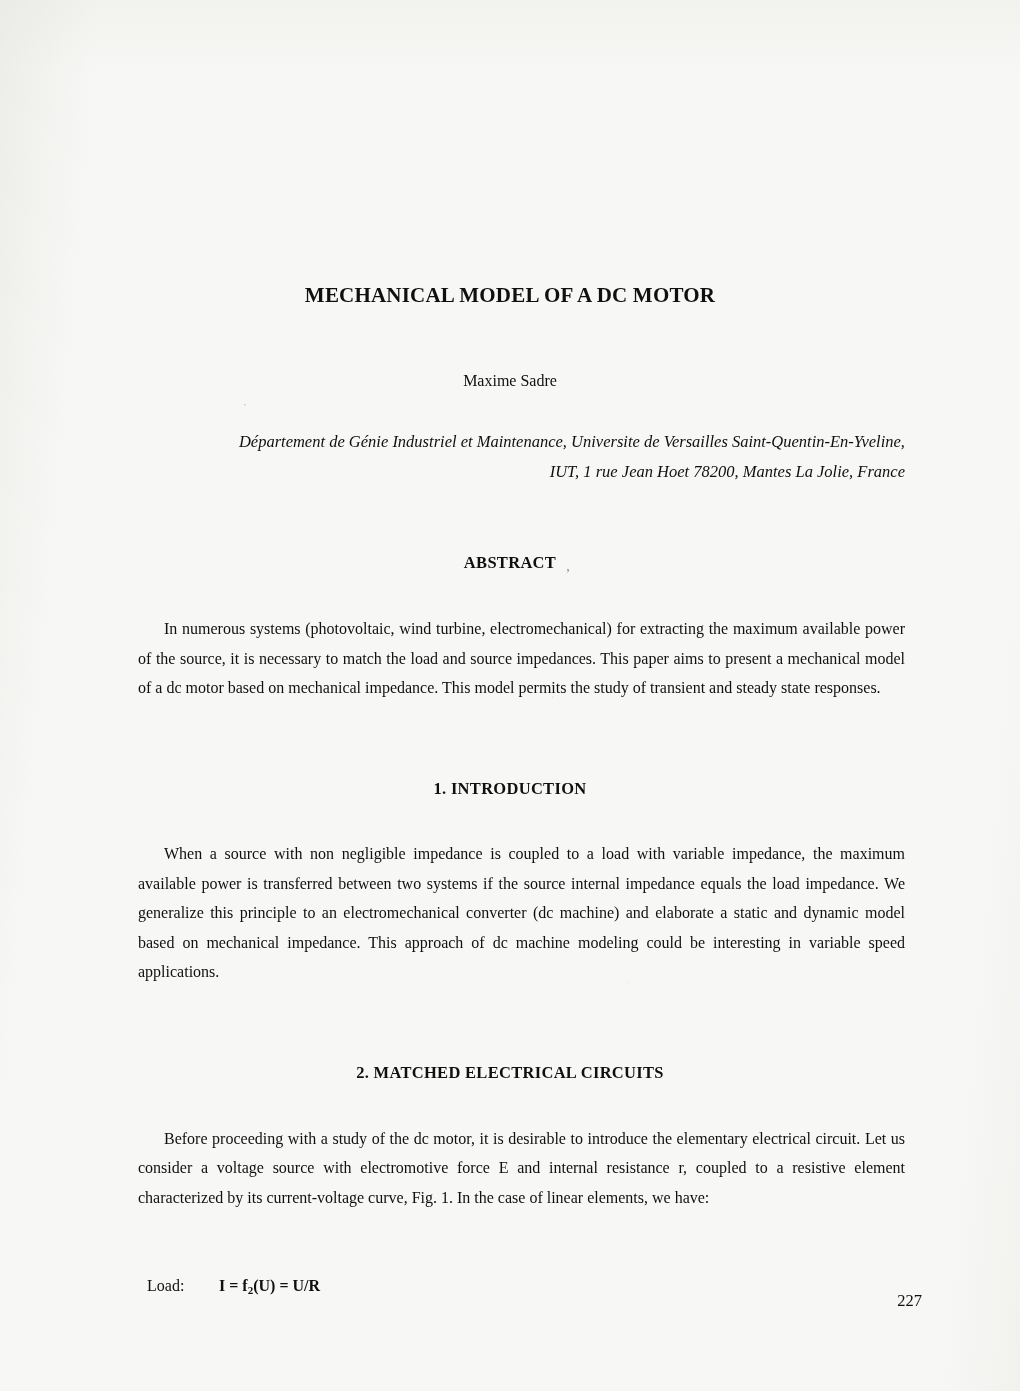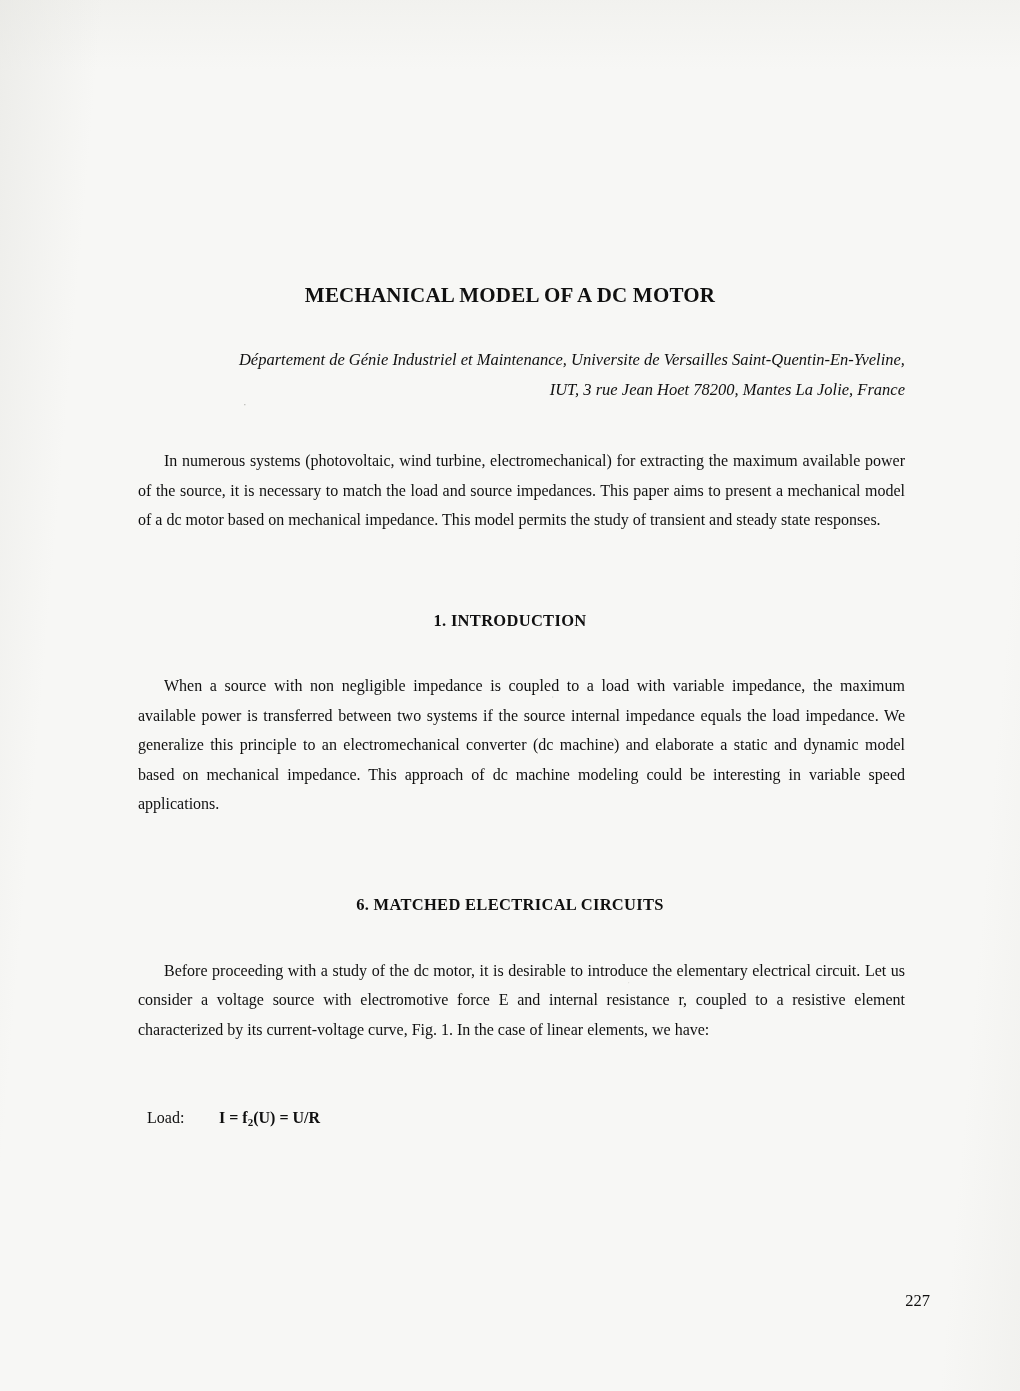--- a/index.html
+++ b/index.html
@@ -122,21 +122,21 @@
   .eq-body {
     font-weight: bold;
   }
   .eq-body sub {
     font-size: 11px;
     vertical-align: -3px;
   }
 
   .page-number {
     position: absolute;
-    right: 90px;
+    right: 98px;
     bottom: 80px;
     font-size: 16.5px;
     z-index: 1;
   }
 
   
   .artifact {
     position: absolute;
     z-index: 2;
     pointer-events: none;
@@ -149,34 +149,38 @@
 </style>
 </head>
 <body>
 
 <div class="page">
 
   <div class="content">
 
     <h1 class="doc-title">MECHANICAL MODEL OF A DC MOTOR</h1>
 
+    <p class="author">Maxime Sadre</p>
 
     <p class="affiliation">
       <span class="aff-line">Département de Génie Industriel et Maintenance, Universite de Versailles Saint-Quentin-En-Yveline,</span>
-      <span class="aff-line">IUT, 3 rue Jean Hoet 78200, Mantes La Jolie, France</span>
+      <span class="aff-line">IUT, 1 rue Jean Hoet 78200, Mantes La Jolie, France</span>
     </p>
 
+    <h2 class="section-heading abstract-heading">
+      <span>ABSTRACT</span><span class="artifact-comma">,</span>
+    </h2>
 
     <p class="body-para abstract-para first-line-indent">In numerous systems (photovoltaic, wind turbine, electromechanical) for extracting the maximum available power of the source, it is necessary to match the load and source impedances. This paper aims to present a mechanical model of a dc motor based on mechanical impedance. This model permits the study of transient and steady state responses.</p>
 
     <h2 class="section-heading intro-heading">1.  INTRODUCTION</h2>
 
     <p class="body-para intro-para first-line-indent">When a source with non negligible impedance is coupled to a load with variable impedance, the maximum available power is transferred between two systems if the source internal impedance equals the load impedance. We generalize this principle to an electromechanical converter (dc machine) and elaborate a static and dynamic model based on mechanical impedance. This approach of dc machine modeling could be interesting in variable speed applications.</p>
 
-    <h2 class="section-heading matched-heading">6.  MATCHED ELECTRICAL CIRCUITS</h2>
+    <h2 class="section-heading matched-heading">2.  MATCHED ELECTRICAL CIRCUITS</h2>
 
     <p class="body-para matched-para first-line-indent">Before proceeding with a study of the dc motor, it is desirable to introduce the elementary electrical circuit. Let us consider a voltage source with electromotive force E and internal resistance r, coupled to a resistive element characterized by its current-voltage curve, Fig. 1. In the case of linear elements, we have:</p>
 
     <div class="equations">
       <span class="eq-row">
         <span class="eq-label">Load:</span><span class="eq-body"><span>I = f</span><sub>2</sub><span>(U) = U/R</span></span>
       </span>
     </div>
 
   </div>

